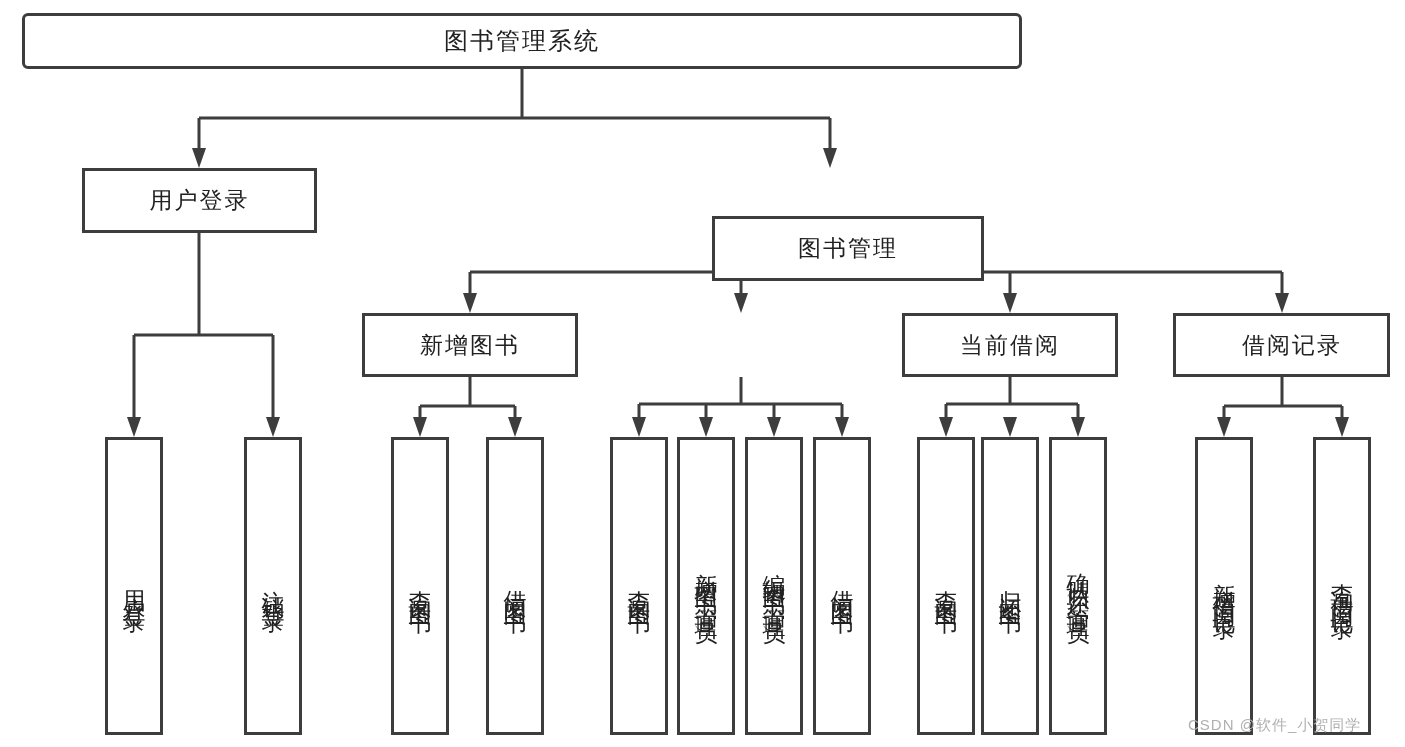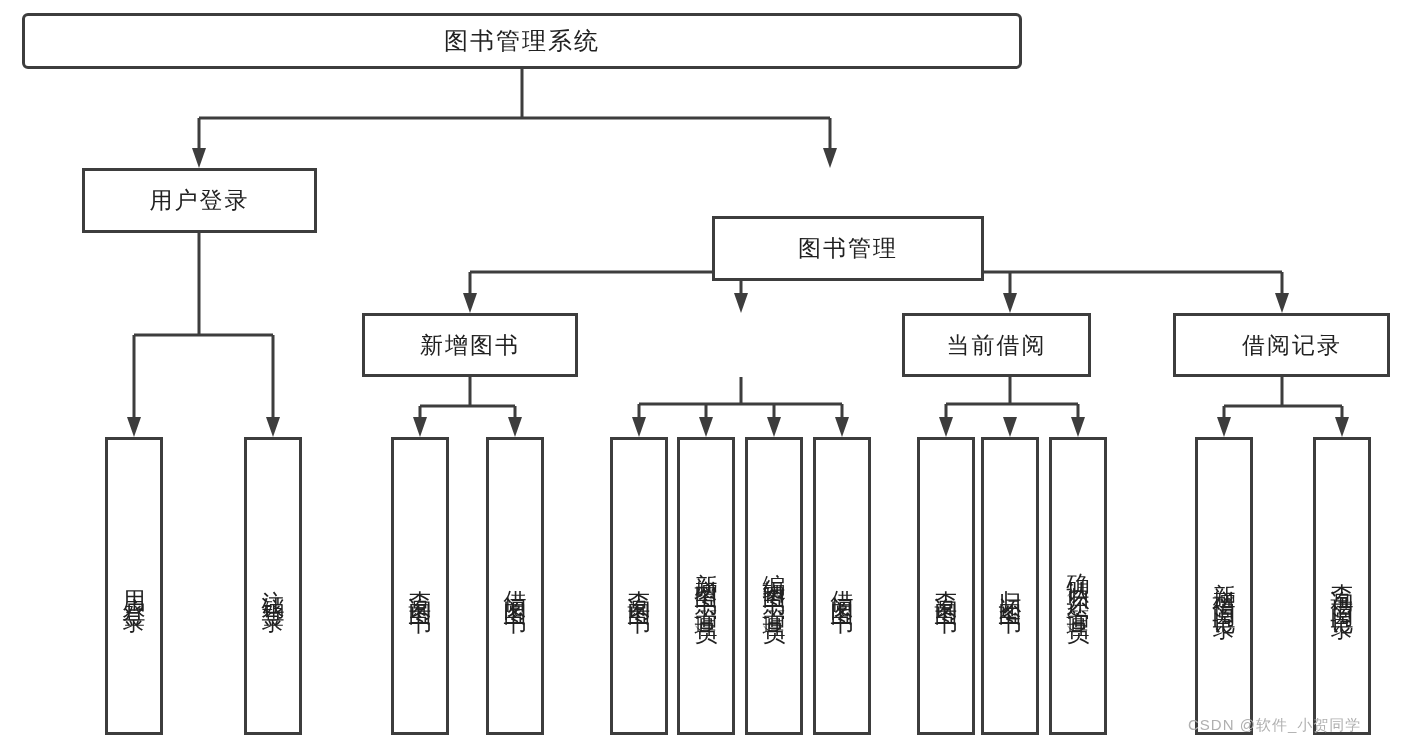--- a/index.html
+++ b/index.html
@@ -86,21 +86,21 @@
       <polygon points="1335,417 1349,417 1342,437"></polygon>
     </g>
   </svg>
 
   <div class="hbox root" style="left:22px;top:13px;width:1000px;height:56px;">图书管理系统</div>
 
   <div class="hbox" style="left:82px;top:168px;width:235px;height:65px;">用户登录</div>
   <div class="hbox" style="left:712px;top:168px;width:272px;height:65px;margin-top:48px;">图书管理</div>
 
   <div class="hbox" style="left:362px;top:313px;width:216px;height:64px;">新增图书</div>
-  <div class="hbox" style="left:902px;top:313px;width:189px;height:64px;">当前借阅</div>
+  <div class="hbox" style="left:902px;top:313px;width:216px;height:64px;">当前借阅</div>
   <div class="hbox" style="left:1173px;top:313px;width:217px;height:64px;padding-left:21px;">借阅记录</div>
 
   <div class="vbox" style="left:105px;">用户登录</div>
   <div class="vbox" style="left:244px;">注销登录</div>
 
   <div class="vbox" style="left:391px;">查询图书</div>
   <div class="vbox" style="left:486px;">借阅图书</div>
 
   <div class="vbox" style="left:610px;">查询图书</div>
   <div class="vbox" style="left:677px;">新增图书（管理员）</div>

